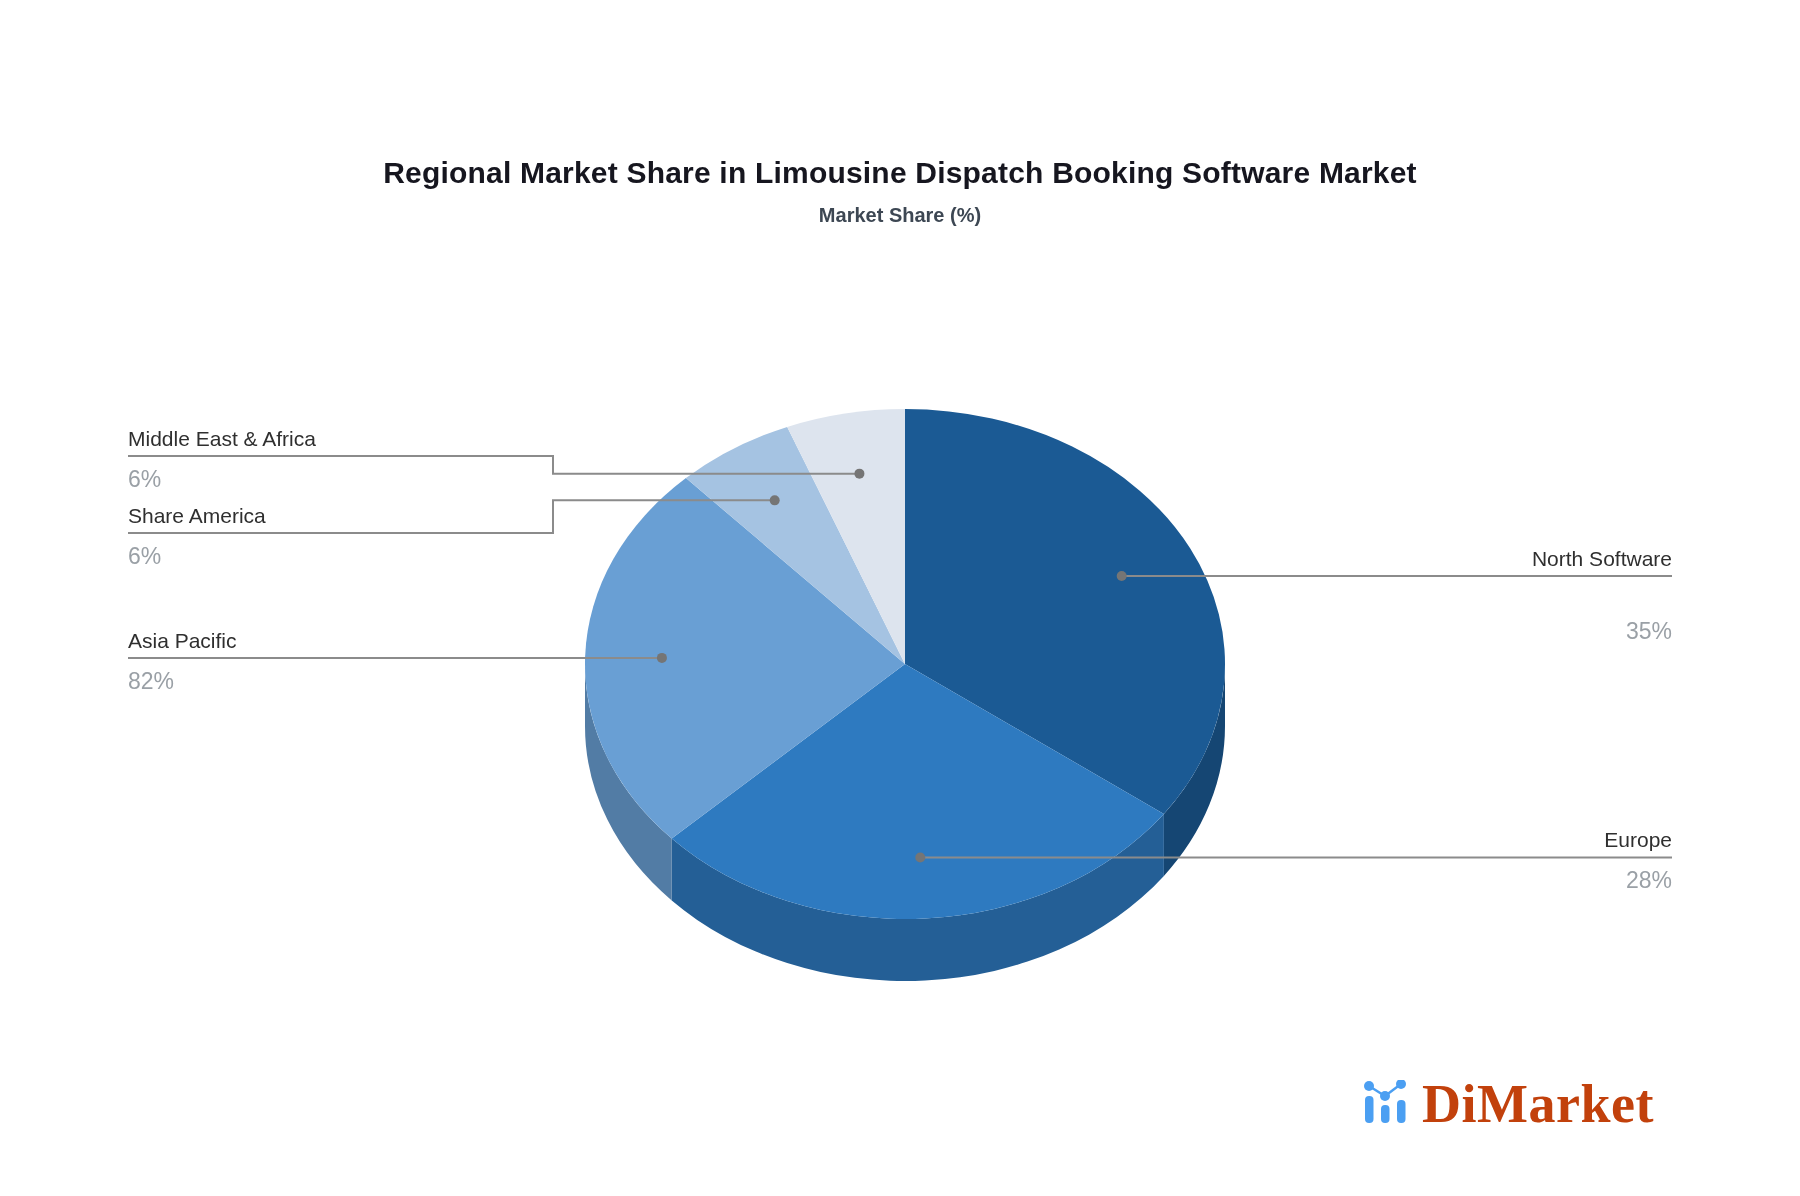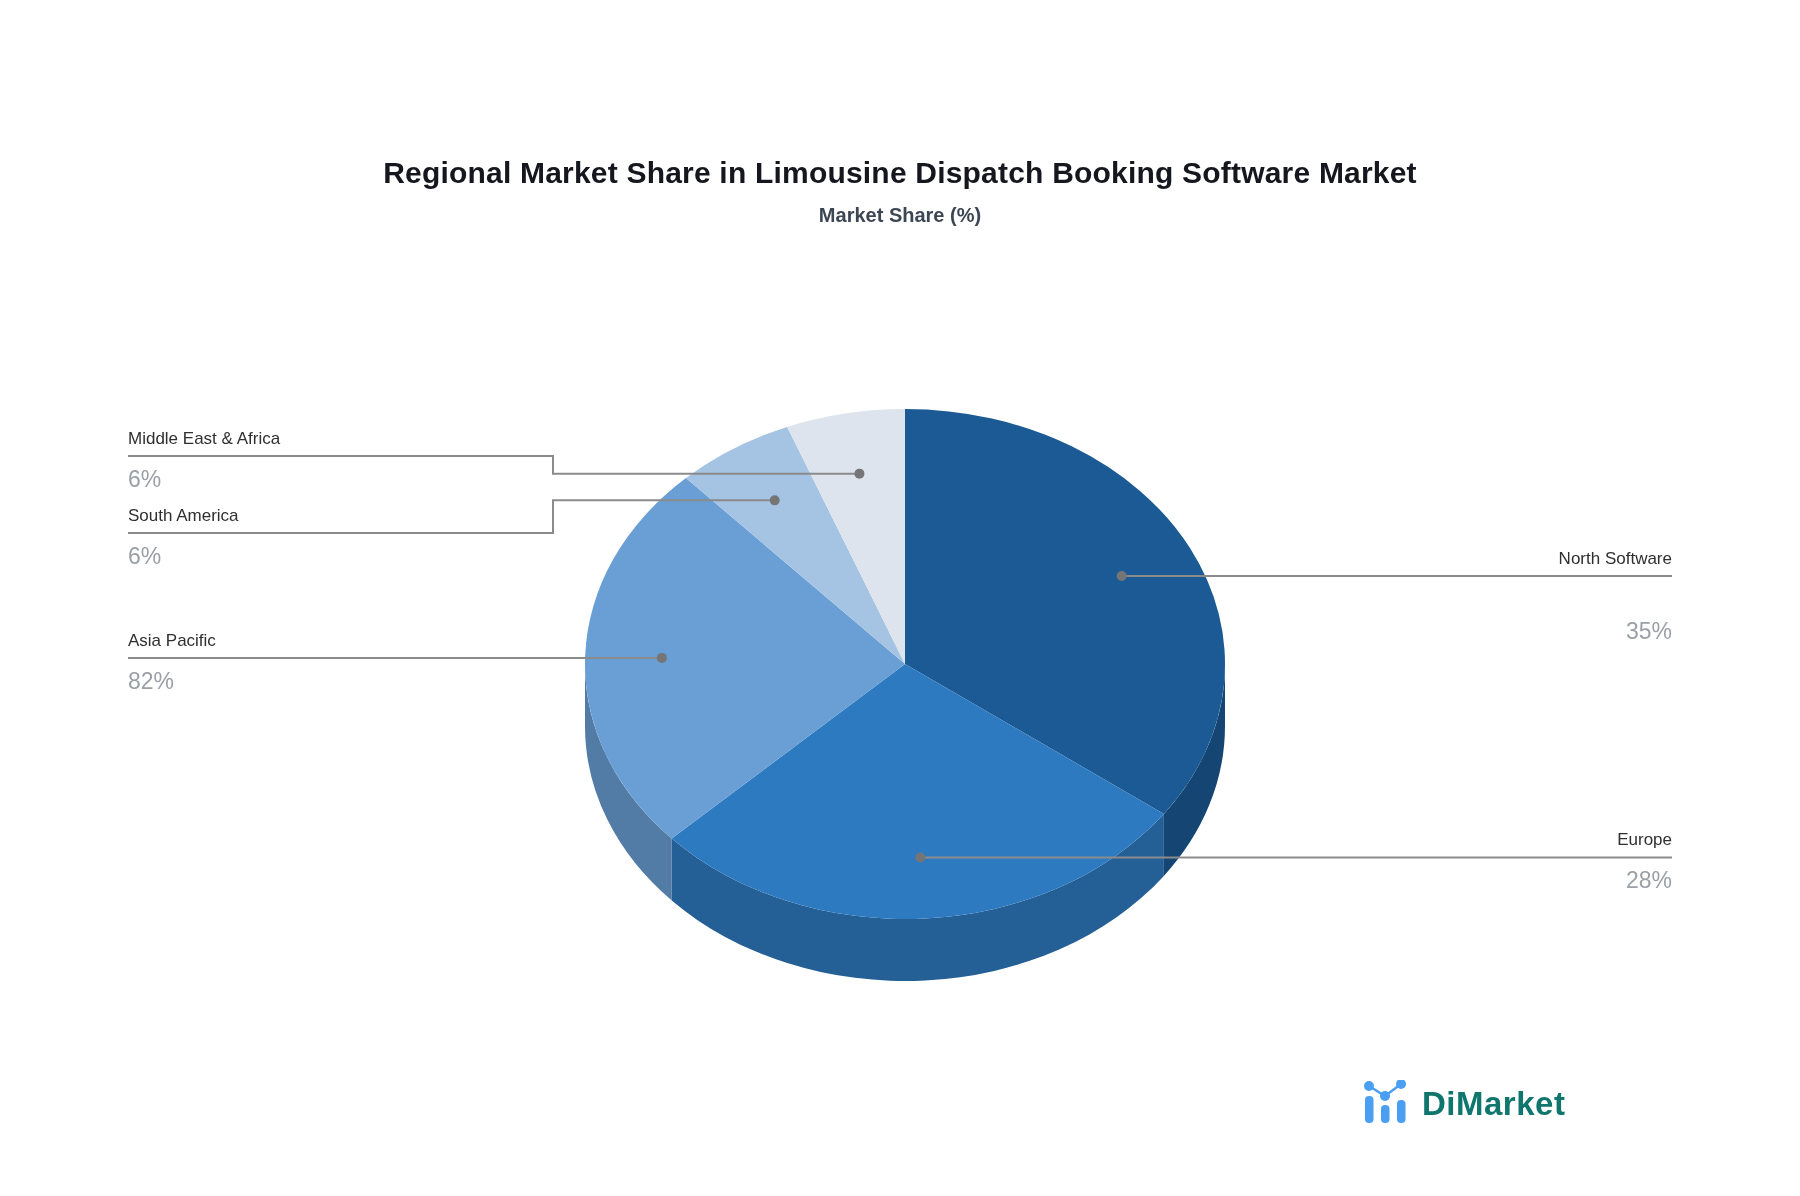--- a/index.html
+++ b/index.html
@@ -19,38 +19,38 @@
   }
   .chart-subtitle{
     position:absolute;top:168px;left:0;width:1800px;
     text-align:center;
     font-size:20px;font-weight:700;color:#3d4753;
   }
   #pie-svg{position:absolute;left:0;top:0;}
   .lbl{position:absolute;width:430px;}
   .lbl .lbl-name{
     position:absolute;height:30px;line-height:30px;width:430px;
-    font-size:17px;color:#2f2f2f;white-space:nowrap;
+    font-size:21px;color:#2f2f2f;white-space:nowrap;
   }
   .lbl .lbl-value{
     position:absolute;height:30px;line-height:30px;width:430px;
     font-size:23px;color:#9aa0a6;white-space:nowrap;
   }
   .lbl.left{left:128px;}
   .lbl.left .lbl-name,.lbl.left .lbl-value{text-align:left;}
   .lbl.right{right:128px;}
   .lbl.right .lbl-name,.lbl.right .lbl-value{text-align:right;right:0;}
   .brand{
     position:absolute;left:1364px;top:1044px;
     display:flex;align-items:flex-start;
   }
   .brand-text{
-    font-family:Liberation Sans, sans-serif;
-    font-weight:700;font-size:33px;line-height:48px;
-    color:#0f766e;margin-left:12px;letter-spacing:0.5px;
+    font-family:Liberation Serif, serif;
+    font-weight:700;font-size:54px;line-height:48px;
+    color:#c2410c;margin-left:12px;letter-spacing:0.5px;
   }
 </style>
 </head>
 <body>
 
 <div id="canvas">
 
   <div class="chart-title">Regional Market Share in Limousine Dispatch Booking Software Market</div>
   <div class="chart-subtitle">Market Share (%)</div>
 
@@ -81,21 +81,21 @@
   </div>
   <div class="lbl right" id="lbl-1" style="top: 0px;">
     <div class="lbl-name" style="top: 789.418px;">Europe</div>
     <div class="lbl-value" style="top: 829.418px;">28%</div>
   </div>
   <div class="lbl left" id="lbl-2" style="top: 0px;">
     <div class="lbl-name" style="top: 589.913px;">Asia Pacific</div>
     <div class="lbl-value" style="top: 629.913px;">82%</div>
   </div>
   <div class="lbl left" id="lbl-3" style="top: 0px;">
-    <div class="lbl-name" style="top: 465px;">South America</div>
+    <div class="lbl-name" style="top: 465px;">Share America</div>
     <div class="lbl-value" style="top: 505px;">6%</div>
   </div>
   <div class="lbl left" id="lbl-4" style="top: 0px;">
     <div class="lbl-name" style="top: 388px;">Middle East &amp; Africa</div>
     <div class="lbl-value" style="top: 428px;">6%</div>
   </div>
 
   <div class="brand">
     <svg width="46" height="44" viewBox="0 0 46 44">
       <polyline points="5,6 21,16 37,4" fill="none" stroke="#4b9ff2" stroke-width="2.4"></polyline>

